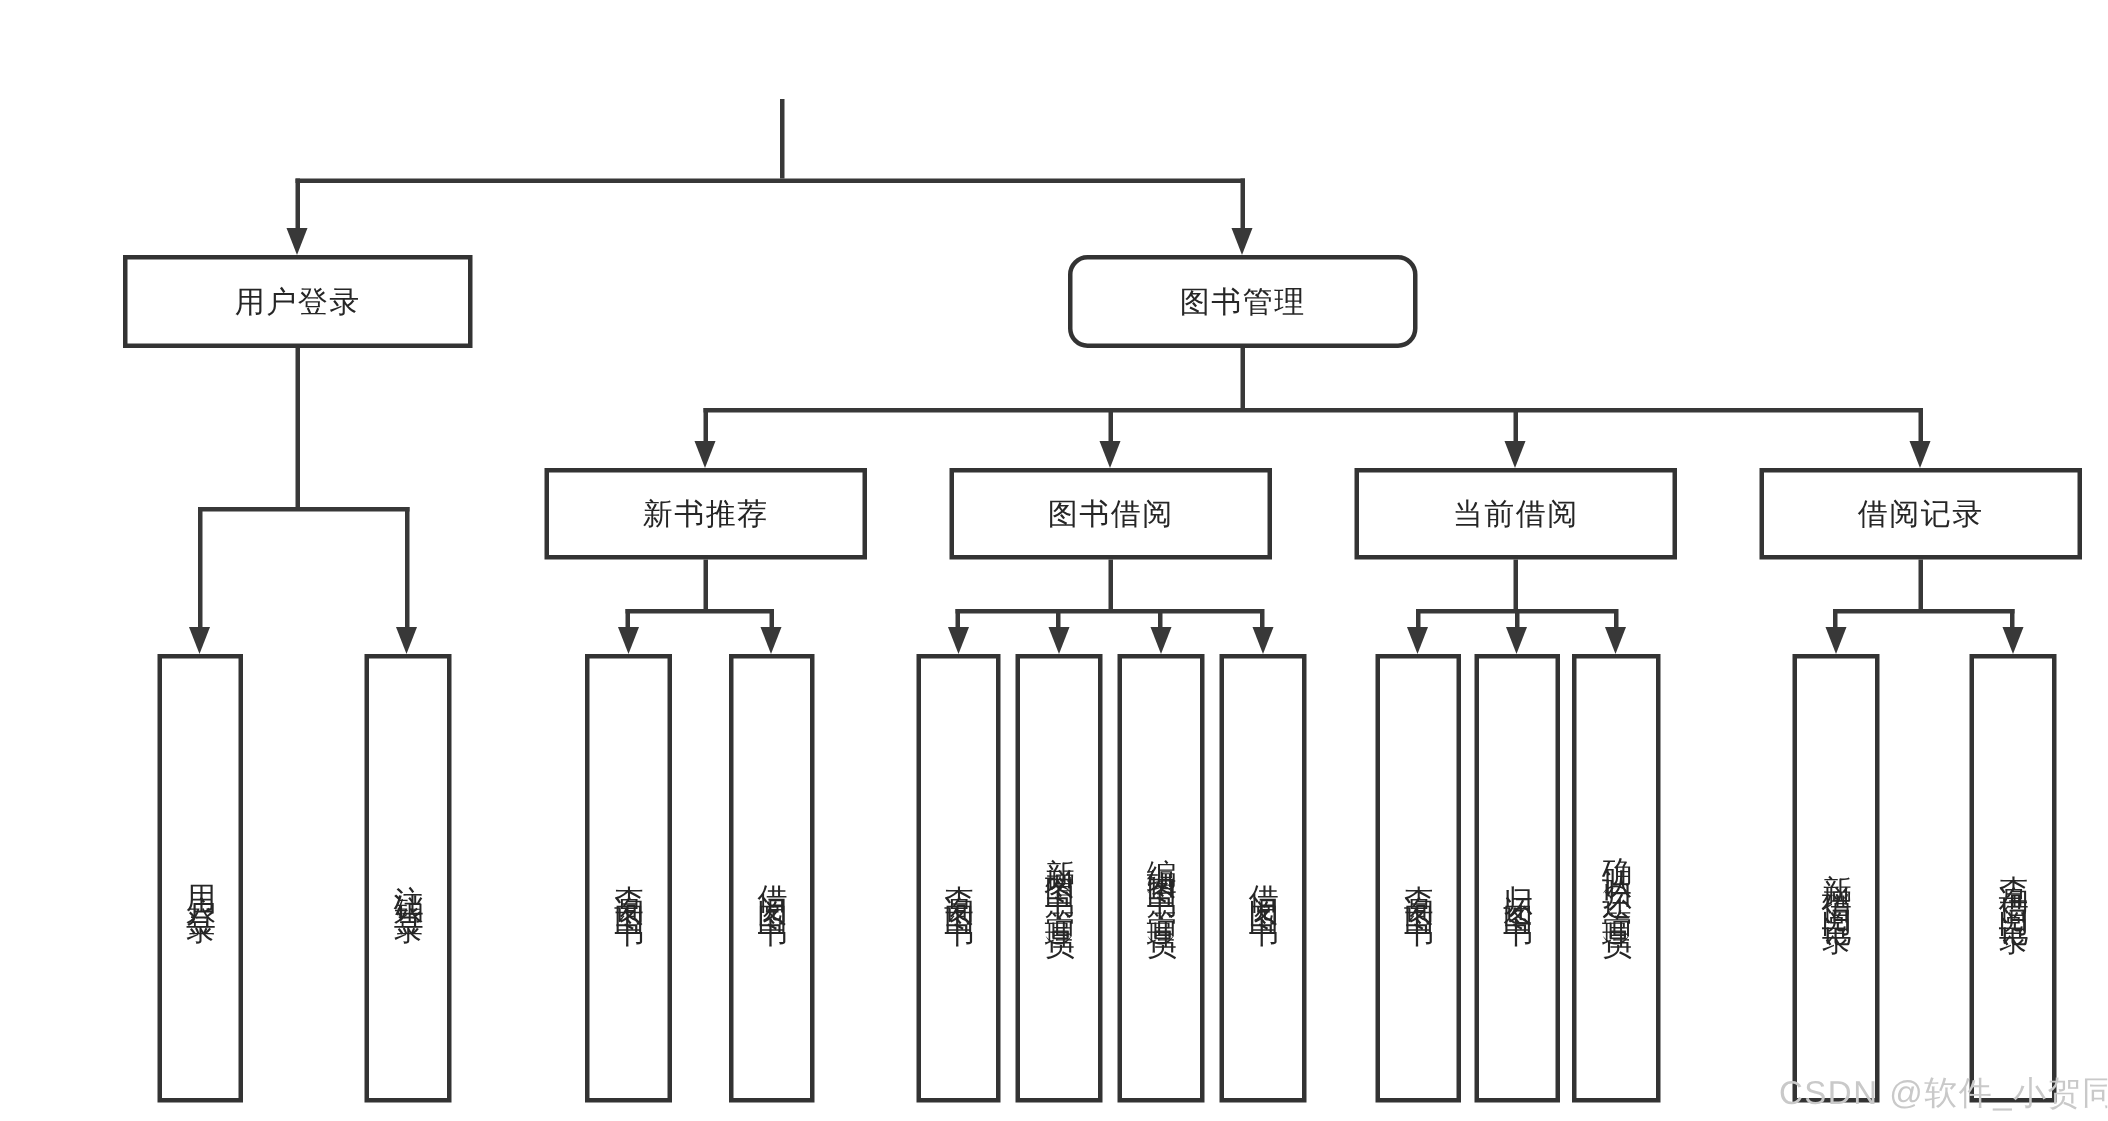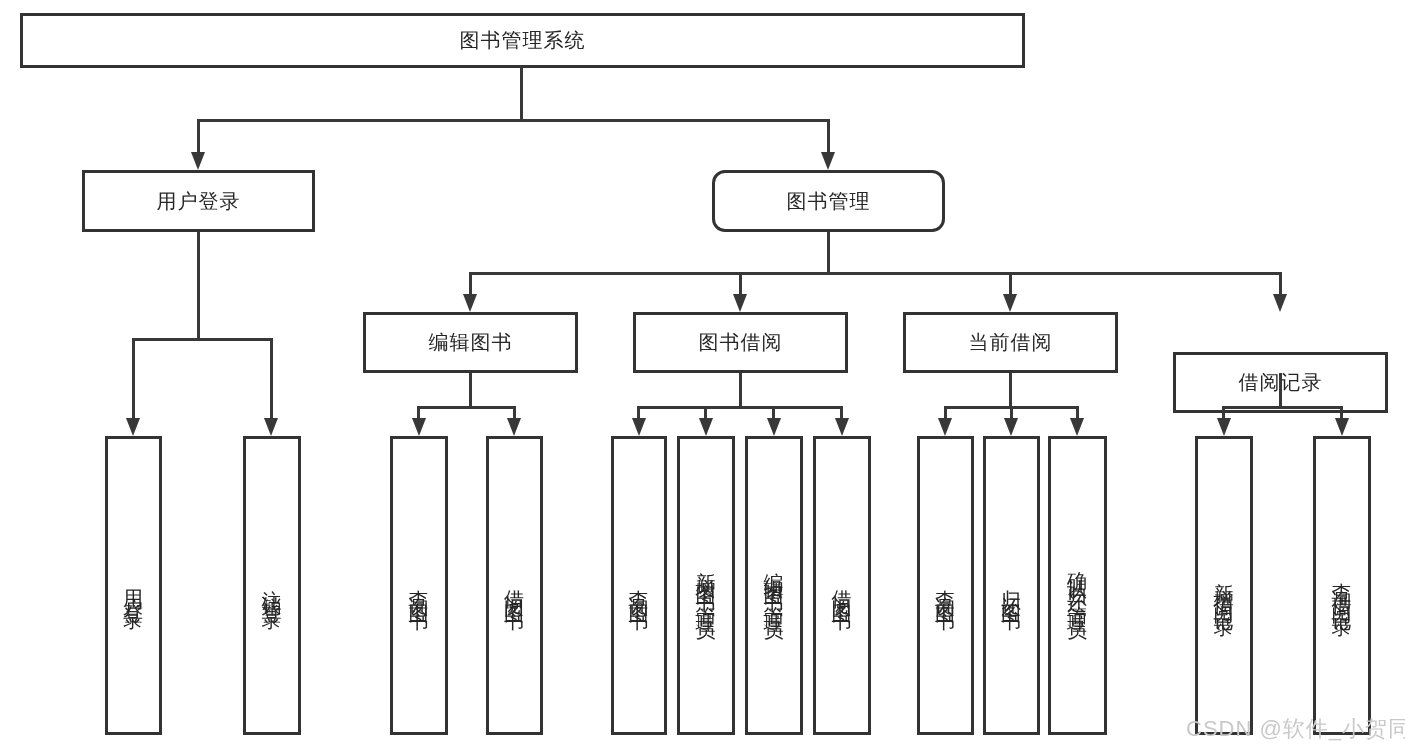--- a/index.html
+++ b/index.html
@@ -65,21 +65,20 @@
     color: #c9c9c9;
     white-space: nowrap;
     letter-spacing: 1px;
   }
 </style>
 </head>
 <body>
 
 <div class="canvas">
 
-  <div class="node" style="left:20px; top:13px; width:1005px; height:55px;">图书管理系统</div>
 
   <div class="vline" style="left:520px; top:66px; height:53px;"></div>
   <div class="hline" style="left:197px; top:119px; width:633px;"></div>
   <div class="vline" style="left:197px; top:119px; height:36px;"></div>
   <div class="vline" style="left:827px; top:119px; height:36px;"></div>
   <div class="arrow" style="left:191px; top:152px;"></div>
   <div class="arrow" style="left:821px; top:152px;"></div>
 
   <div class="node" style="left:82px; top:170px; width:233px; height:62px;">用户登录</div>
   <div class="node" style="left:712px; top:170px; width:233px; height:62px;border-radius:13px;">图书管理</div>
@@ -95,24 +94,24 @@
   <div class="hline" style="left:469px; top:272px; width:813px;"></div>
   <div class="vline" style="left:469px; top:272px; height:25px;"></div>
   <div class="vline" style="left:739px; top:272px; height:25px;"></div>
   <div class="vline" style="left:1009px; top:272px; height:25px;"></div>
   <div class="vline" style="left:1279px; top:272px; height:25px;"></div>
   <div class="arrow" style="left:463px; top:294px;"></div>
   <div class="arrow" style="left:733px; top:294px;"></div>
   <div class="arrow" style="left:1003px; top:294px;"></div>
   <div class="arrow" style="left:1273px; top:294px;"></div>
 
-  <div class="node" style="left:363px; top:312px; width:215px; height:61px;">编辑图书</div>
+  <div class="node" style="left:363px; top:312px; width:215px; height:61px;">新书推荐</div>
   <div class="node" style="left:903px; top:312px; width:215px; height:61px;">当前借阅</div>
   <div class="node" style="left:633px; top:312px; width:215px; height:61px;">图书借阅</div>
-  <div class="node" style="left:1173px; top:312px; width:215px; height:61px;margin-top:40px;">借阅记录</div>
+  <div class="node" style="left:1173px; top:312px; width:215px; height:61px;">借阅记录</div>
 
   <div class="vline" style="left:469px; top:373px; height:33px;"></div>
   <div class="hline" style="left:417px; top:406px; width:99px;"></div>
   <div class="vline" style="left:417px; top:406px; height:14px;"></div>
   <div class="vline" style="left:513px; top:406px; height:14px;"></div>
   <div class="arrow" style="left:412px; top:418px;"></div>
   <div class="arrow" style="left:507px; top:418px;"></div>
 
   <div class="vline" style="left:739px; top:373px; height:33px;"></div>
   <div class="hline" style="left:637px; top:406px; width:205px;"></div>

